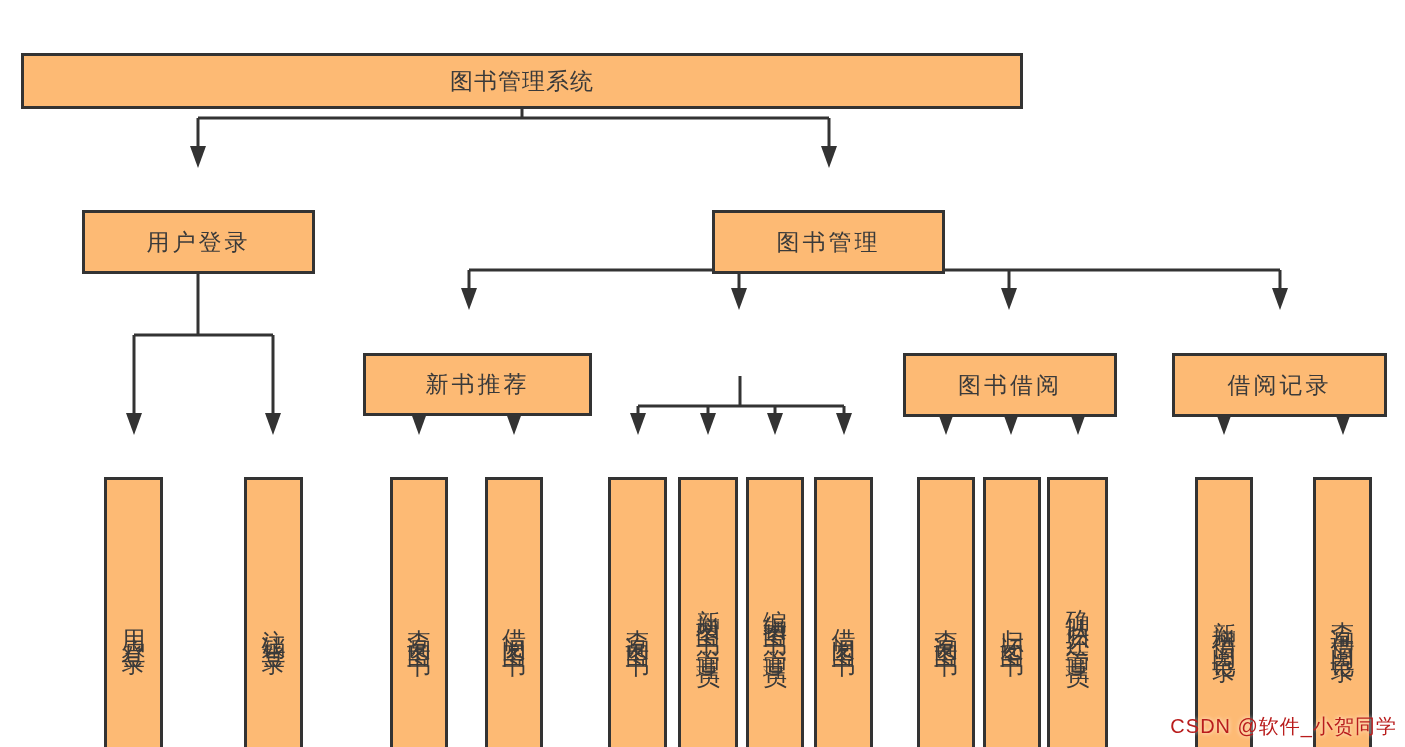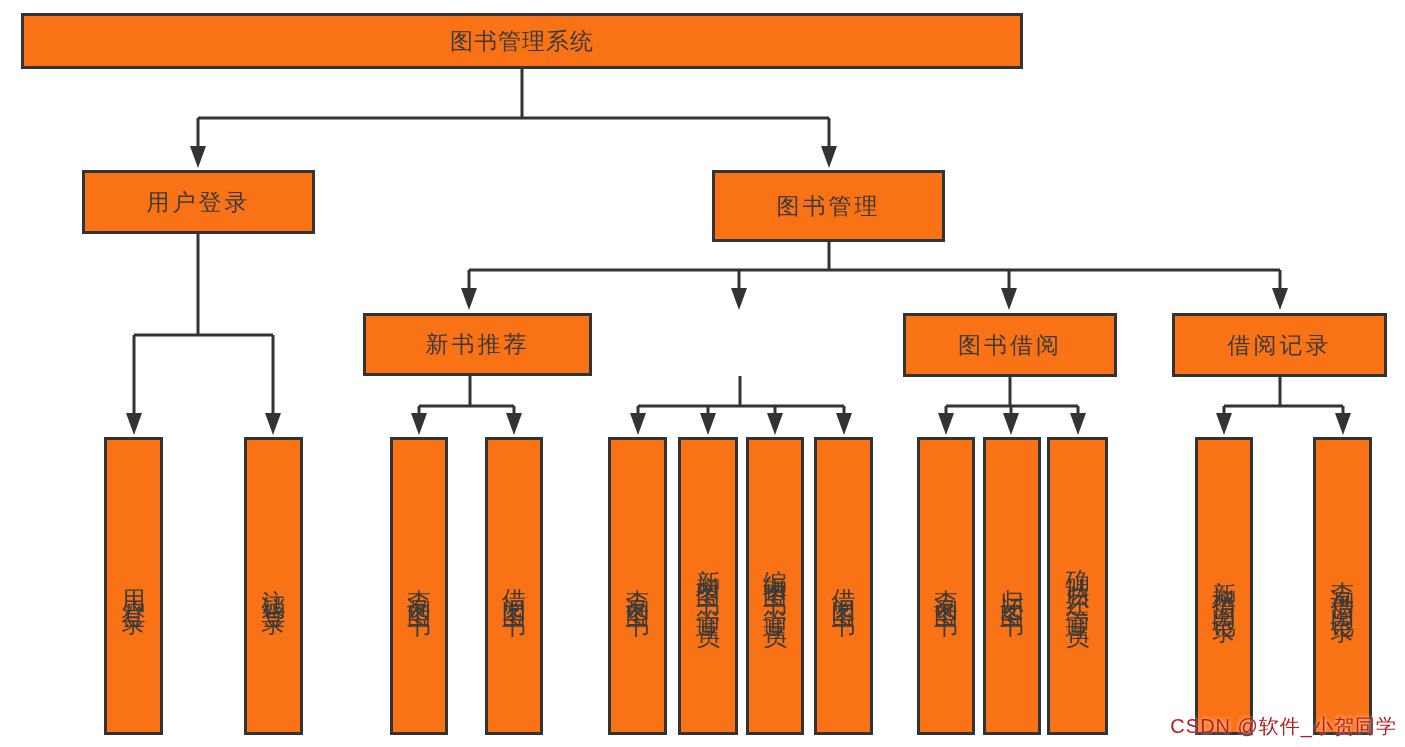--- a/index.html
+++ b/index.html
@@ -8,26 +8,27 @@
   .canvas {
     position: relative;
     width: 1405px;
     height: 747px;
     background: #ffffff;
     overflow: hidden;
   }
   svg.wires { position: absolute; left: 0; top: 0; width: 1405px; height: 747px; }
   .node {
     position: absolute;
-    background: #f97316;
+    background: #fdba74;
     border: 3px solid #333333;
     display: flex;
     align-items: center;
     justify-content: center;
     color: #3a3a3a;
+    margin-top: 40px;
   }
   .node.h span {
     font-size: 23px;
     letter-spacing: 3px;
     white-space: nowrap;
   }
   .node.root span { letter-spacing: 1px; }
   .node.v span {
     writing-mode: vertical-rl;
     font-size: 24px;
@@ -105,21 +106,21 @@
       <polygon points="1335,413 1351,413 1343,435" fill="#333333"></polygon>
     </svg>
 
   <div class="node h root" style="left:21px; top:13px; width:1002px; height:56px">
     <span>图书管理系统</span>
   </div>
 
   <div class="node h" style="left:82px; top:170px; width:233px; height:64px">
     <span>用户登录</span>
   </div>
-  <div class="node h" style="left:712px; top:170px; width:233px; height:72px">
+  <div class="node h" style="left:712px; top:170px; width:233px; height:64px">
     <span>图书管理</span>
   </div>
 
   <div class="node h" style="left:363px; top:313px; width:229px; height:63px">
     <span>新书推荐</span>
   </div>
   <div class="node h" style="left:903px; top:313px; width:214px; height:64px">
     <span>图书借阅</span>
   </div>
   <div class="node h" style="left:1172px; top:313px; width:215px; height:64px">

